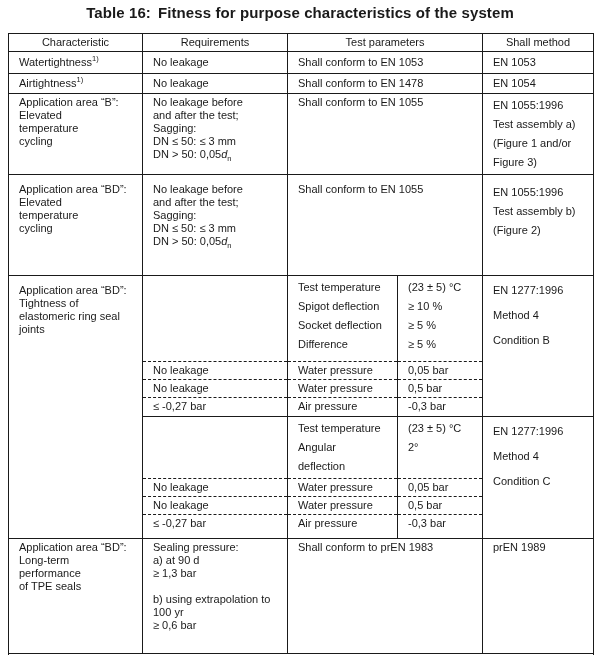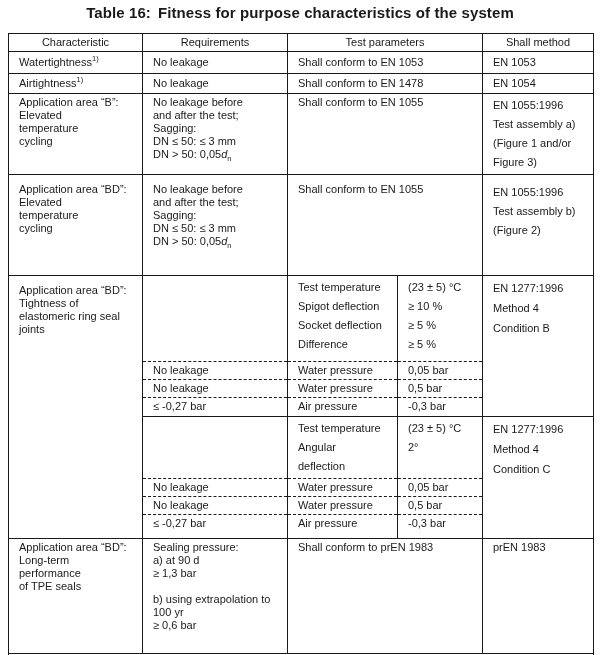--- a/index.html
+++ b/index.html
@@ -20,21 +20,21 @@
   td {
     border:1px solid #1a1a1a; padding:2px 10px; vertical-align:top;
     font-size:11px; line-height:13px; overflow:hidden;
   }
   tr.hdr td { vertical-align:middle; text-align:center; padding:1px 18px; }
   tr.simple td { vertical-align:middle; }
   .c { text-align:left; }
   .ml { white-space:pre-line; }
   .lh13 { line-height:13px; }
   .lh15 { line-height:19px; }
-  .lh17 { line-height:20px; }
+  .lh17 { line-height:25px; }
   .pt8 { padding-top:8px; }
   .bb-dash { border-bottom:1px dashed #1a1a1a; }
   .bt0 { border-top:none; }
   sup { font-size:7.5px; vertical-align:super; line-height:0; }
   sub { font-size:7.5px; vertical-align:sub; line-height:0; }
   i { font-style:italic; }
   .fnote td { padding:3px 5px; vertical-align:middle; }
 </style>
 </head>
 <body>
@@ -176,20 +176,20 @@
 performance
 of TPE seals</td>
     <td class="ml lh13">Sealing pressure:
 a) at 90 d
 ≥ 1,3 bar
 
 b) using extrapolation to
 100 yr
 ≥ 0,6 bar</td>
     <td colspan="2" class="c">Shall conform to prEN 1983</td>
-    <td class="c">prEN 1983</td>
+    <td class="c">prEN 1989</td>
   </tr>
 
   <tr class="fnote" style="height:20px">
     <td colspan="5"><sup>1)</sup> <span>Not required for butt fusion joints.</span></td>
   </tr>
 </tbody>
   </table>
 
 </body></html>

